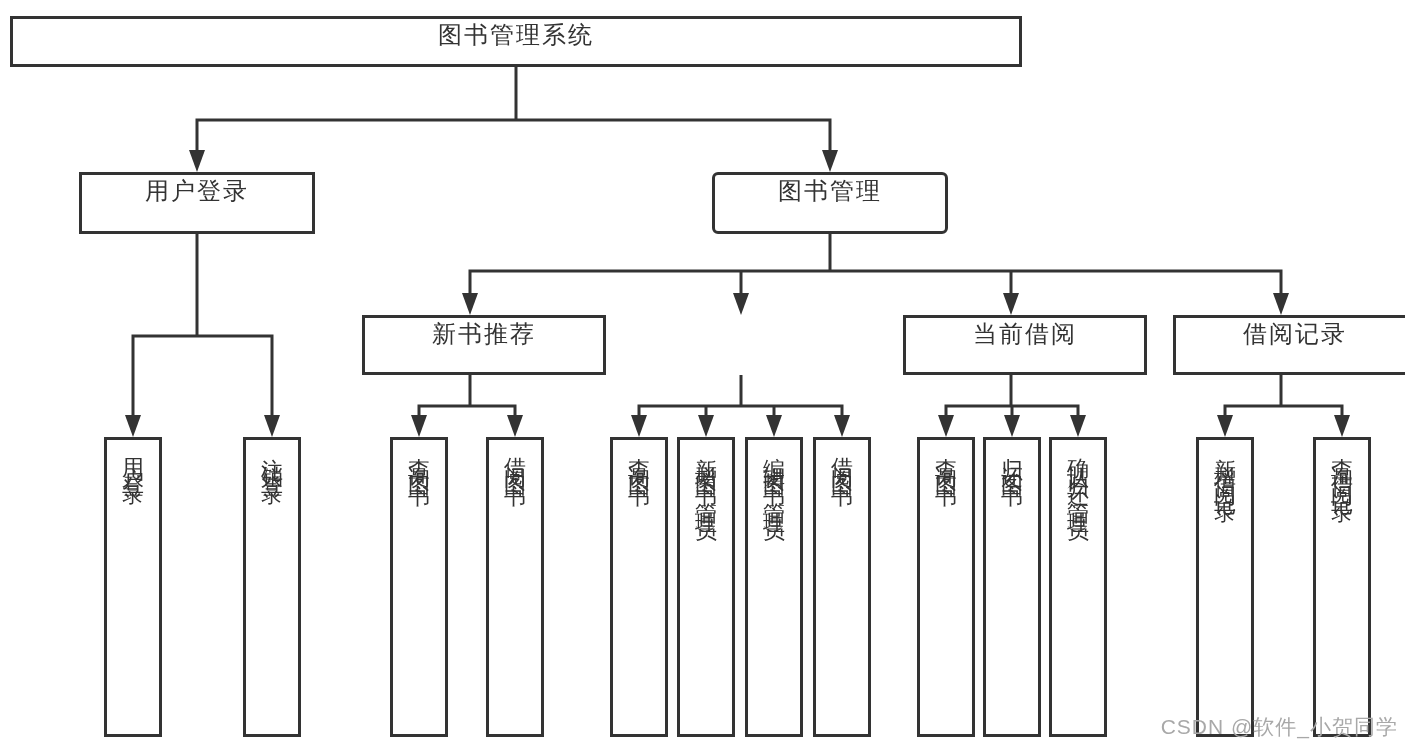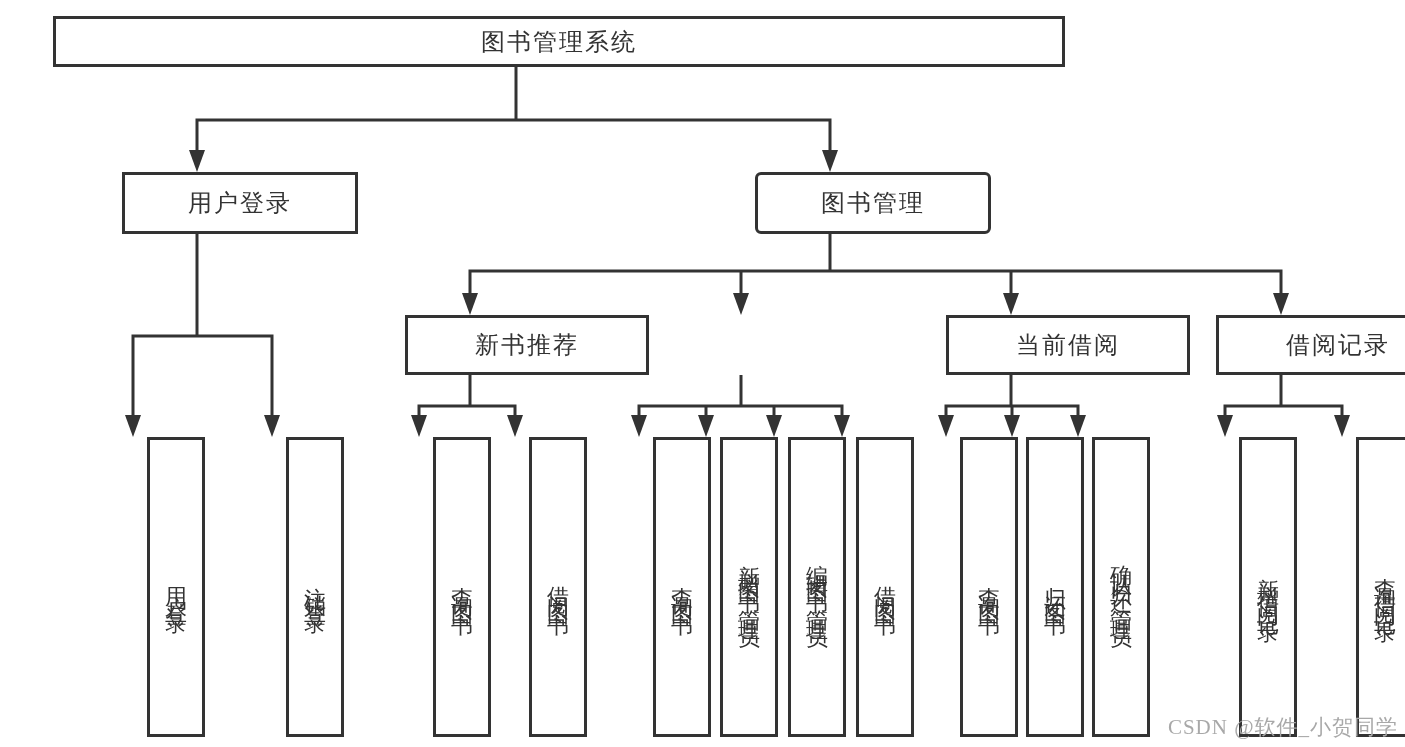--- a/index.html
+++ b/index.html
@@ -16,24 +16,23 @@
     left: 0; top: 0;
     width: 1405px; height: 747px;
     z-index: 1;
   }
   .node {
     position: absolute;
     box-sizing: border-box;
     border: 3px solid #333333;
     background: #ffffff;
     display: flex;
-    align-items: center;
+    align-items: flex-start;
     justify-content: center;
     z-index: 2;
-    margin-left: 43px;
   }
   .hlabel {
     font-size: 24px;
     letter-spacing: 2px;
     color: #333333;
     white-space: nowrap;
   }
   .root-box  { left: 10px;  top: 16px;  width: 1012px; height: 51px; }
   .l2-box    { top: 172px; height: 62px; width: 236px; }
   .l3-box    { top: 315px; height: 60px; width: 244px; }
@@ -53,21 +52,20 @@
   }
   .watermark {
     position: absolute;
     right: 7px;
     top: 713px;
     z-index: 3;
     font-size: 21px;
     letter-spacing: 1px;
     color: #a8a8a8;
     white-space: nowrap;
-    font-family: Liberation Serif, serif;
   }
 </style>
 </head>
 <body>
 
 <div class="canvas">
 
   <svg class="connectors" viewBox="0 0 1405 747" xmlns="http://www.w3.org/2000/svg">
     <g stroke="#333333" stroke-width="3" fill="none">
       <path d="M516 67 V120"></path>

